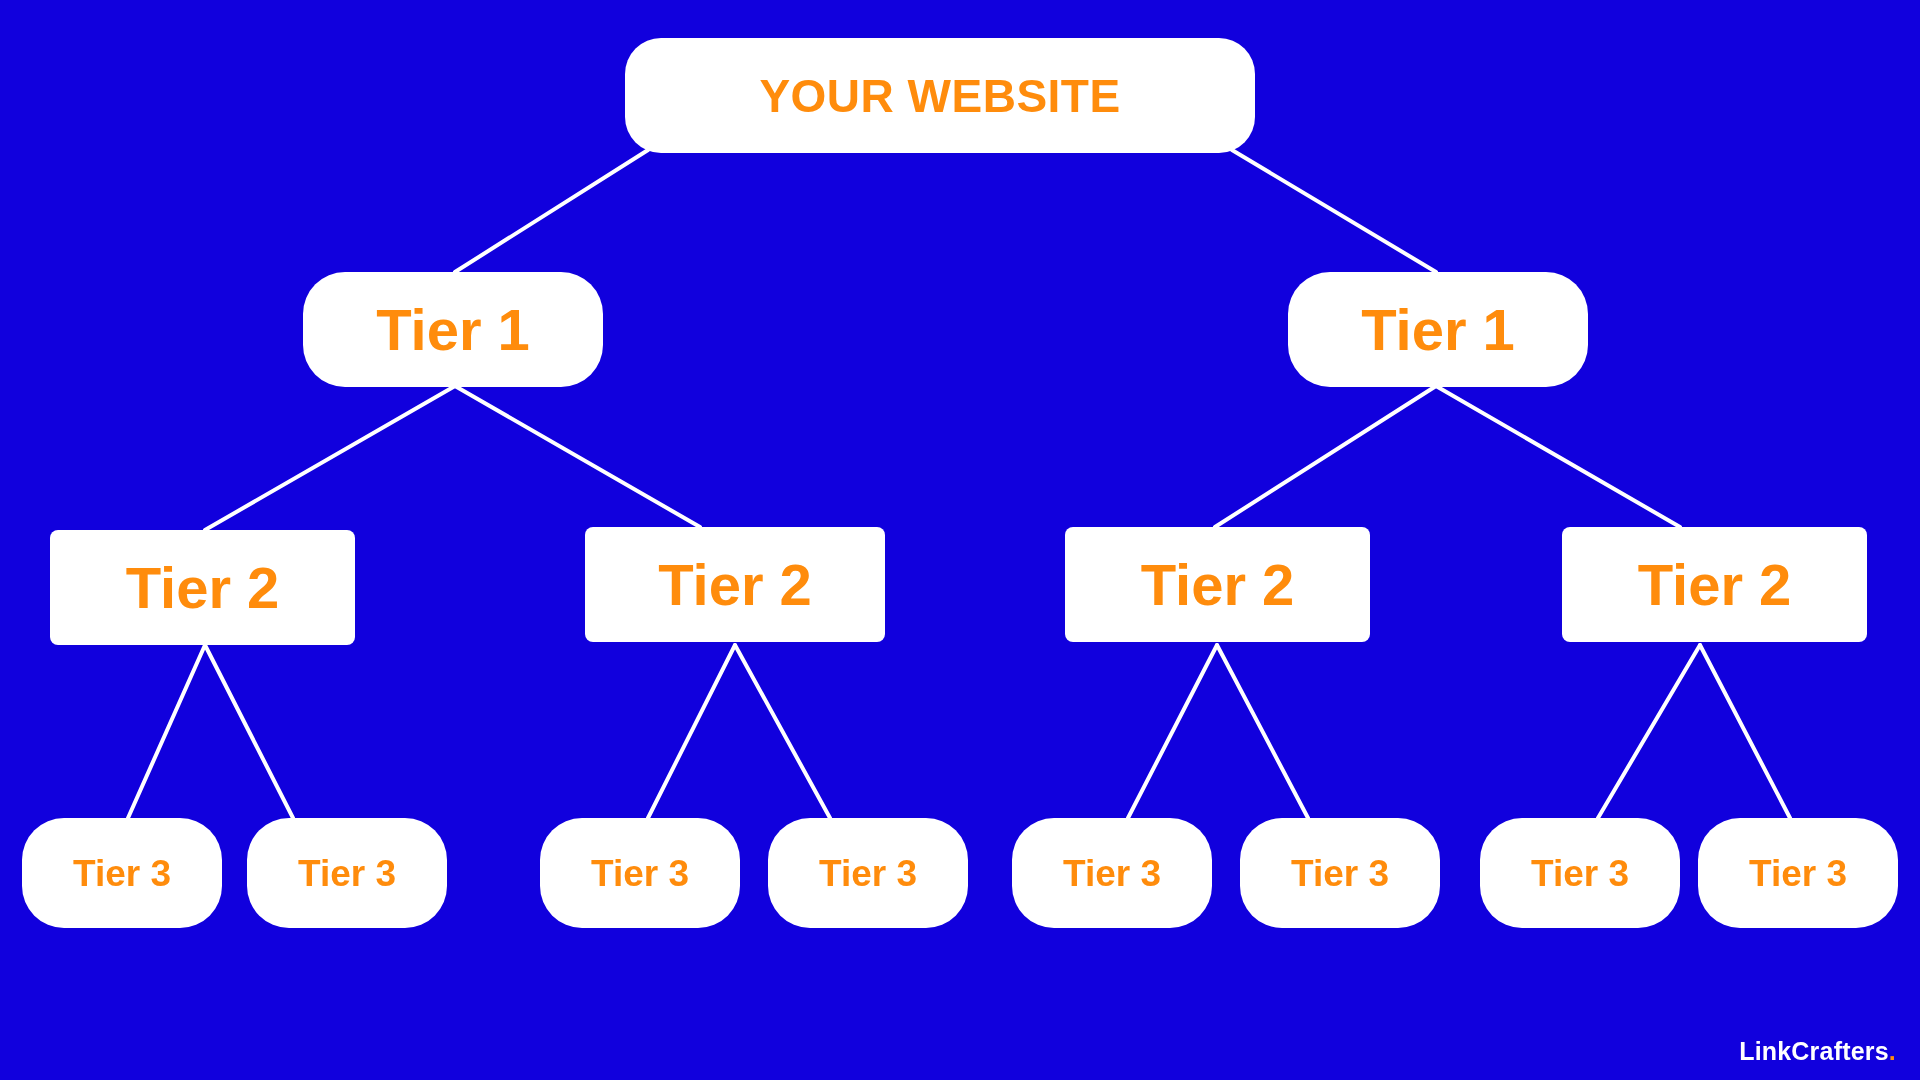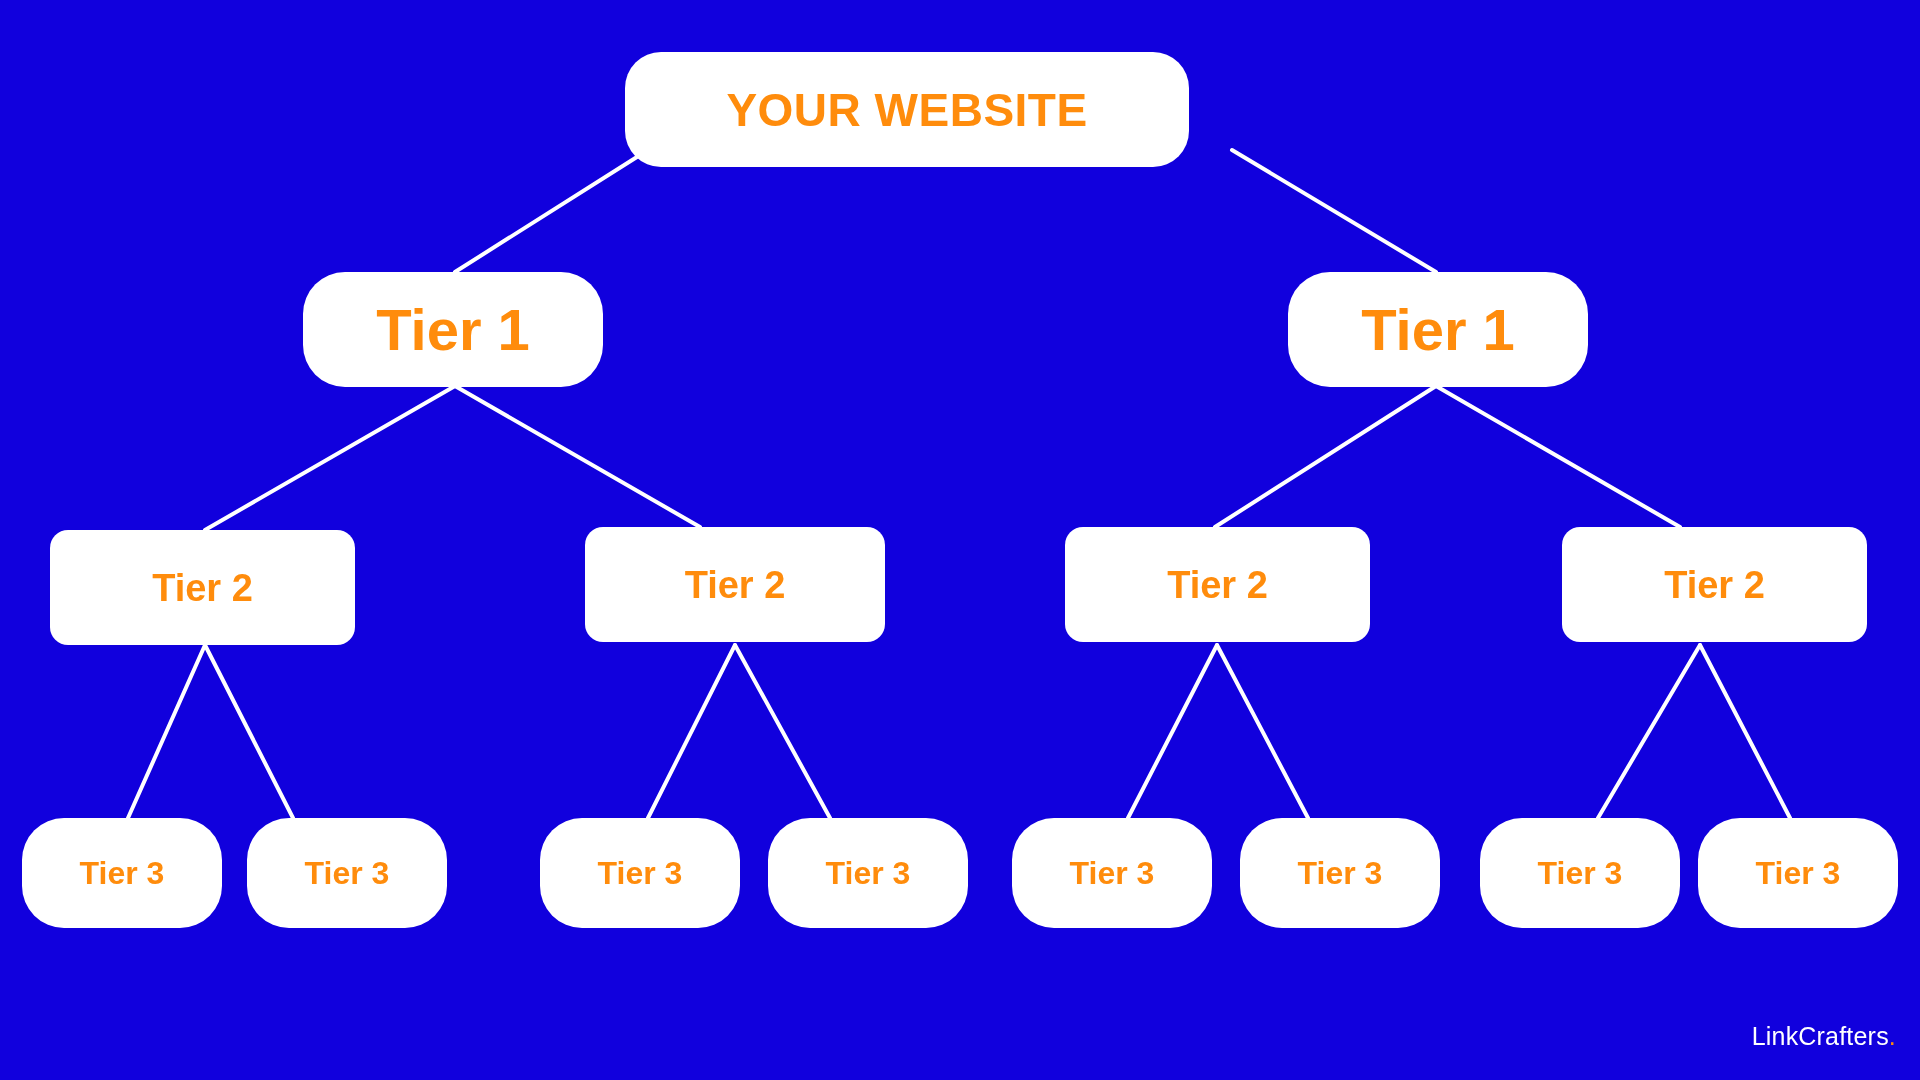--- a/index.html
+++ b/index.html
@@ -39,35 +39,35 @@
   .node.root {
     border-radius: 36px;
     font-size: 46px;
     letter-spacing: 0.5px;
   }
   .node.t1 {
     border-radius: 42px;
     font-size: 58px;
   }
   .node.t2 {
-    border-radius: 18px;
-    font-size: 38px;
+    border-radius: 8px;
+    font-size: 58px;
   }
   .node.t3 {
     border-radius: 42px;
-    font-size: 32px;
+    font-size: 37px;
     text-align: right;
   }
   #watermark {
     position: absolute;
     right: 24px;
-    bottom: 29px;
+    bottom: 14px;
     color: #ffffff;
     font-size: 25px;
-    font-weight: normal;
+    font-weight: bold;
     letter-spacing: 0.2px;
     z-index: 3;
   }
   #watermark .dot {
     color: #ff8c0c;
   }
 </style>
 </head>
 <body>
 
@@ -84,21 +84,21 @@
       <line x1="205" y1="645" x2="293" y2="818" stroke="#FFFFFF" stroke-width="4" stroke-linecap="round"></line>
       <line x1="735" y1="645" x2="648" y2="818" stroke="#FFFFFF" stroke-width="4" stroke-linecap="round"></line>
       <line x1="735" y1="645" x2="830" y2="818" stroke="#FFFFFF" stroke-width="4" stroke-linecap="round"></line>
       <line x1="1217" y1="645" x2="1128" y2="818" stroke="#FFFFFF" stroke-width="4" stroke-linecap="round"></line>
       <line x1="1217" y1="645" x2="1308" y2="818" stroke="#FFFFFF" stroke-width="4" stroke-linecap="round"></line>
       <line x1="1700" y1="645" x2="1598" y2="818" stroke="#FFFFFF" stroke-width="4" stroke-linecap="round"></line>
       <line x1="1700" y1="645" x2="1790" y2="818" stroke="#FFFFFF" stroke-width="4" stroke-linecap="round"></line>
     </svg>
 
   <div id="nodes-layer">
-      <div class="node root" style="left: 625px; top: 52px; width: 564px; height: 115px;">YOUR WEBSITE</div>
+      <div class="node root" style="left: 625px; top: 38px; width: 630px; height: 115px;">YOUR WEBSITE</div>
       <div class="node t1" style="left: 303px; top: 272px; width: 300px; height: 115px;">Tier 1</div>
       <div class="node t1" style="left: 1288px; top: 272px; width: 300px; height: 115px;">Tier 1</div>
       <div class="node t2" style="left: 50px; top: 530px; width: 305px; height: 115px;">Tier 2</div>
       <div class="node t2" style="left: 585px; top: 527px; width: 300px; height: 115px;">Tier 2</div>
       <div class="node t2" style="left: 1065px; top: 527px; width: 305px; height: 115px;">Tier 2</div>
       <div class="node t2" style="left: 1562px; top: 527px; width: 305px; height: 115px;">Tier 2</div>
       <div class="node t3" style="left: 22px; top: 818px; width: 200px; height: 110px;">Tier 3</div>
       <div class="node t3" style="left: 247px; top: 818px; width: 200px; height: 110px;">Tier 3</div>
       <div class="node t3" style="left: 540px; top: 818px; width: 200px; height: 110px;">Tier 3</div>
       <div class="node t3" style="left: 768px; top: 818px; width: 200px; height: 110px;">Tier 3</div>

